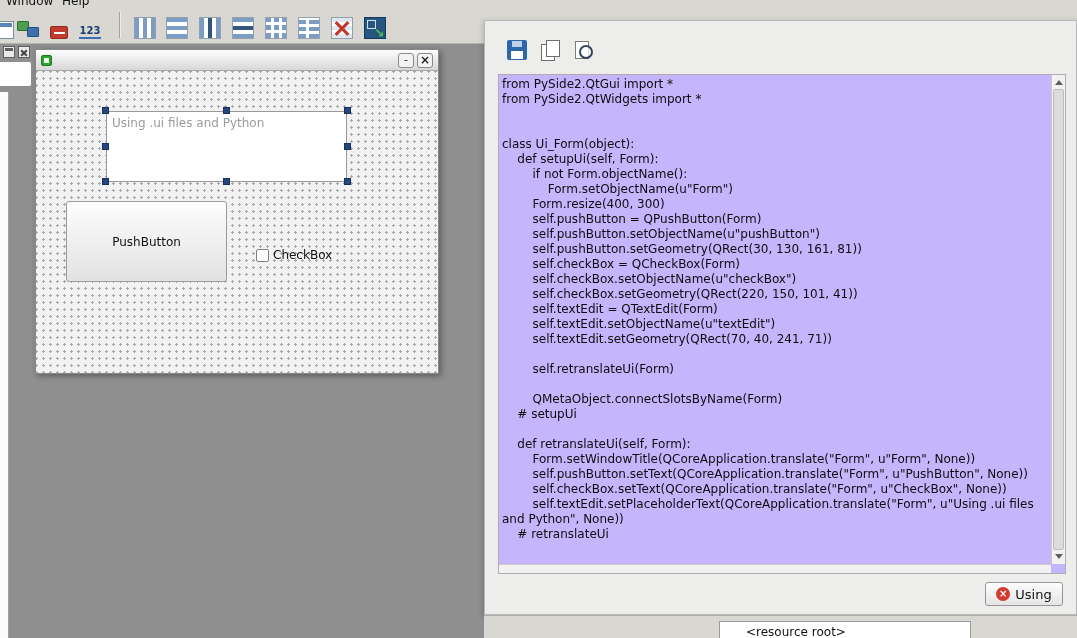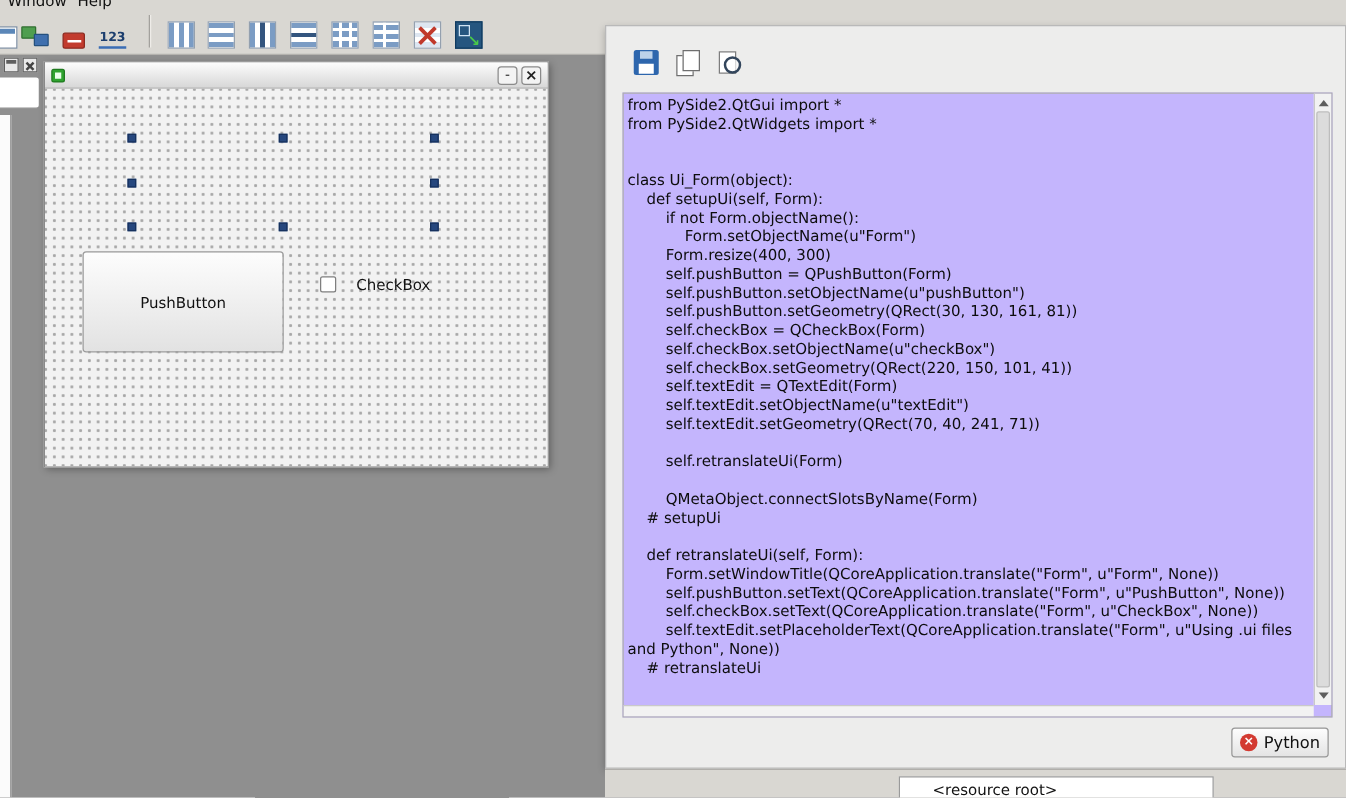--- a/index.html
+++ b/index.html
@@ -58,21 +58,21 @@
   .form-icon::before{content:"";position:absolute;left:2px;top:2px;width:5px;height:5px;background:#eaffea}
   .form-title{flex:1;text-align:center;font-size:12px;font-weight:600;color:#1a1a1a}
   .win-btn{position:absolute;top:3px;width:16px;height:15px;border:1px solid #8a8a8a;border-radius:3px;background:#f3f3f3;font-size:11px;line-height:12px;text-align:center;color:#222;cursor:default}
   .win-min{right:24px}
   .win-close{right:5px;font-weight:bold;font-size:12px}
   .form-canvas{position:absolute;left:0;top:21px;right:0;bottom:0;background-color:#f2f2f2;
      background-image:radial-gradient(circle,#a8a8a8 1px,transparent 1.4px);background-size:7px 7px;background-position:4px 4px}
   .w-textedit{position:absolute;left:70px;top:40px;width:241px;height:71px;background:#fff;border:1px solid #989898}
   .ph{position:absolute;left:5px;top:4px;font-size:12px;color:#9b9b9b}
   .w-push{position:absolute;left:30px;top:130px;width:161px;height:81px;background:linear-gradient(#fdfdfd,#e2e2e2);border:1px solid #9b9b9b;border-radius:3px;display:flex;align-items:center;justify-content:center;font-size:12px}
-  .w-check{position:absolute;left:220px;top:150px;width:101px;height:41px;display:flex;align-items:flex-start;gap:16px}
+  .w-check{position:absolute;left:220px;top:150px;width:101px;height:41px;display:flex;align-items:flex-end;gap:4px}
   .cb-box{width:13px;height:13px;background:#fff;border:1px solid #7f7f7f;border-radius:2px;flex:0 0 auto}
   .cb-label{font-size:12px}
   .hnd{position:absolute;width:7px;height:7px;background:#26477e;border:1px solid #16315e}
   .h-tl{left:66px;top:36px}.h-tm{left:187px;top:36px}.h-tr{left:308px;top:36px}
   .h-ml{left:66px;top:72px}.h-mr{left:308px;top:72px}
   .h-bl{left:66px;top:107px}.h-bm{left:187px;top:107px}.h-br{left:308px;top:107px}
 
   
   .dialog{position:absolute;left:484px;top:20px;width:593px;height:595px;background:#ededec;border:1px solid #b9b9b9;box-shadow:0 2px 6px rgba(0,0,0,.25)}
   .dbtn{position:absolute;top:15px;width:28px;height:28px;display:flex;align-items:center;justify-content:center}
@@ -161,20 +161,23 @@
 <div class="filter-box"></div>
 <div class="left-strip"></div>
 
 <div class="form-win">
   <div class="form-titlebar">
     <span class="form-icon"></span>
     <span class="win-btn win-min">-</span>
     <span class="win-btn win-close">×</span>
   </div>
   <div class="form-canvas">
+    <div class="w-textedit">
+      <span class="ph">Using .ui files and Python</span>
+    </div>
     <span class="hnd h-tl"></span>
     <span class="hnd h-tm"></span>
     <span class="hnd h-tr"></span>
     <span class="hnd h-ml"></span>
     <span class="hnd h-mr"></span>
     <span class="hnd h-bl"></span>
     <span class="hnd h-bm"></span>
     <span class="hnd h-br"></span>
 
     <div class="w-push">
@@ -233,20 +236,20 @@
     <div class="vscroll">
       <span class="sarrow sa-up"></span>
       <span class="sthumb"></span>
       <span class="sarrow sa-down"></span>
     </div>
     <div class="hscroll"></div>
   </div>
 
   <div class="close-btn">
     <span class="close-ic">×</span>
-    <span>Python</span>
+    <span>Using</span>
   </div>
 </div>
 
 <div class="bottom-strip"></div>
 <div class="res-box">
   <span>&lt;resource root&gt;</span>
 </div>
 
 </body></html>

